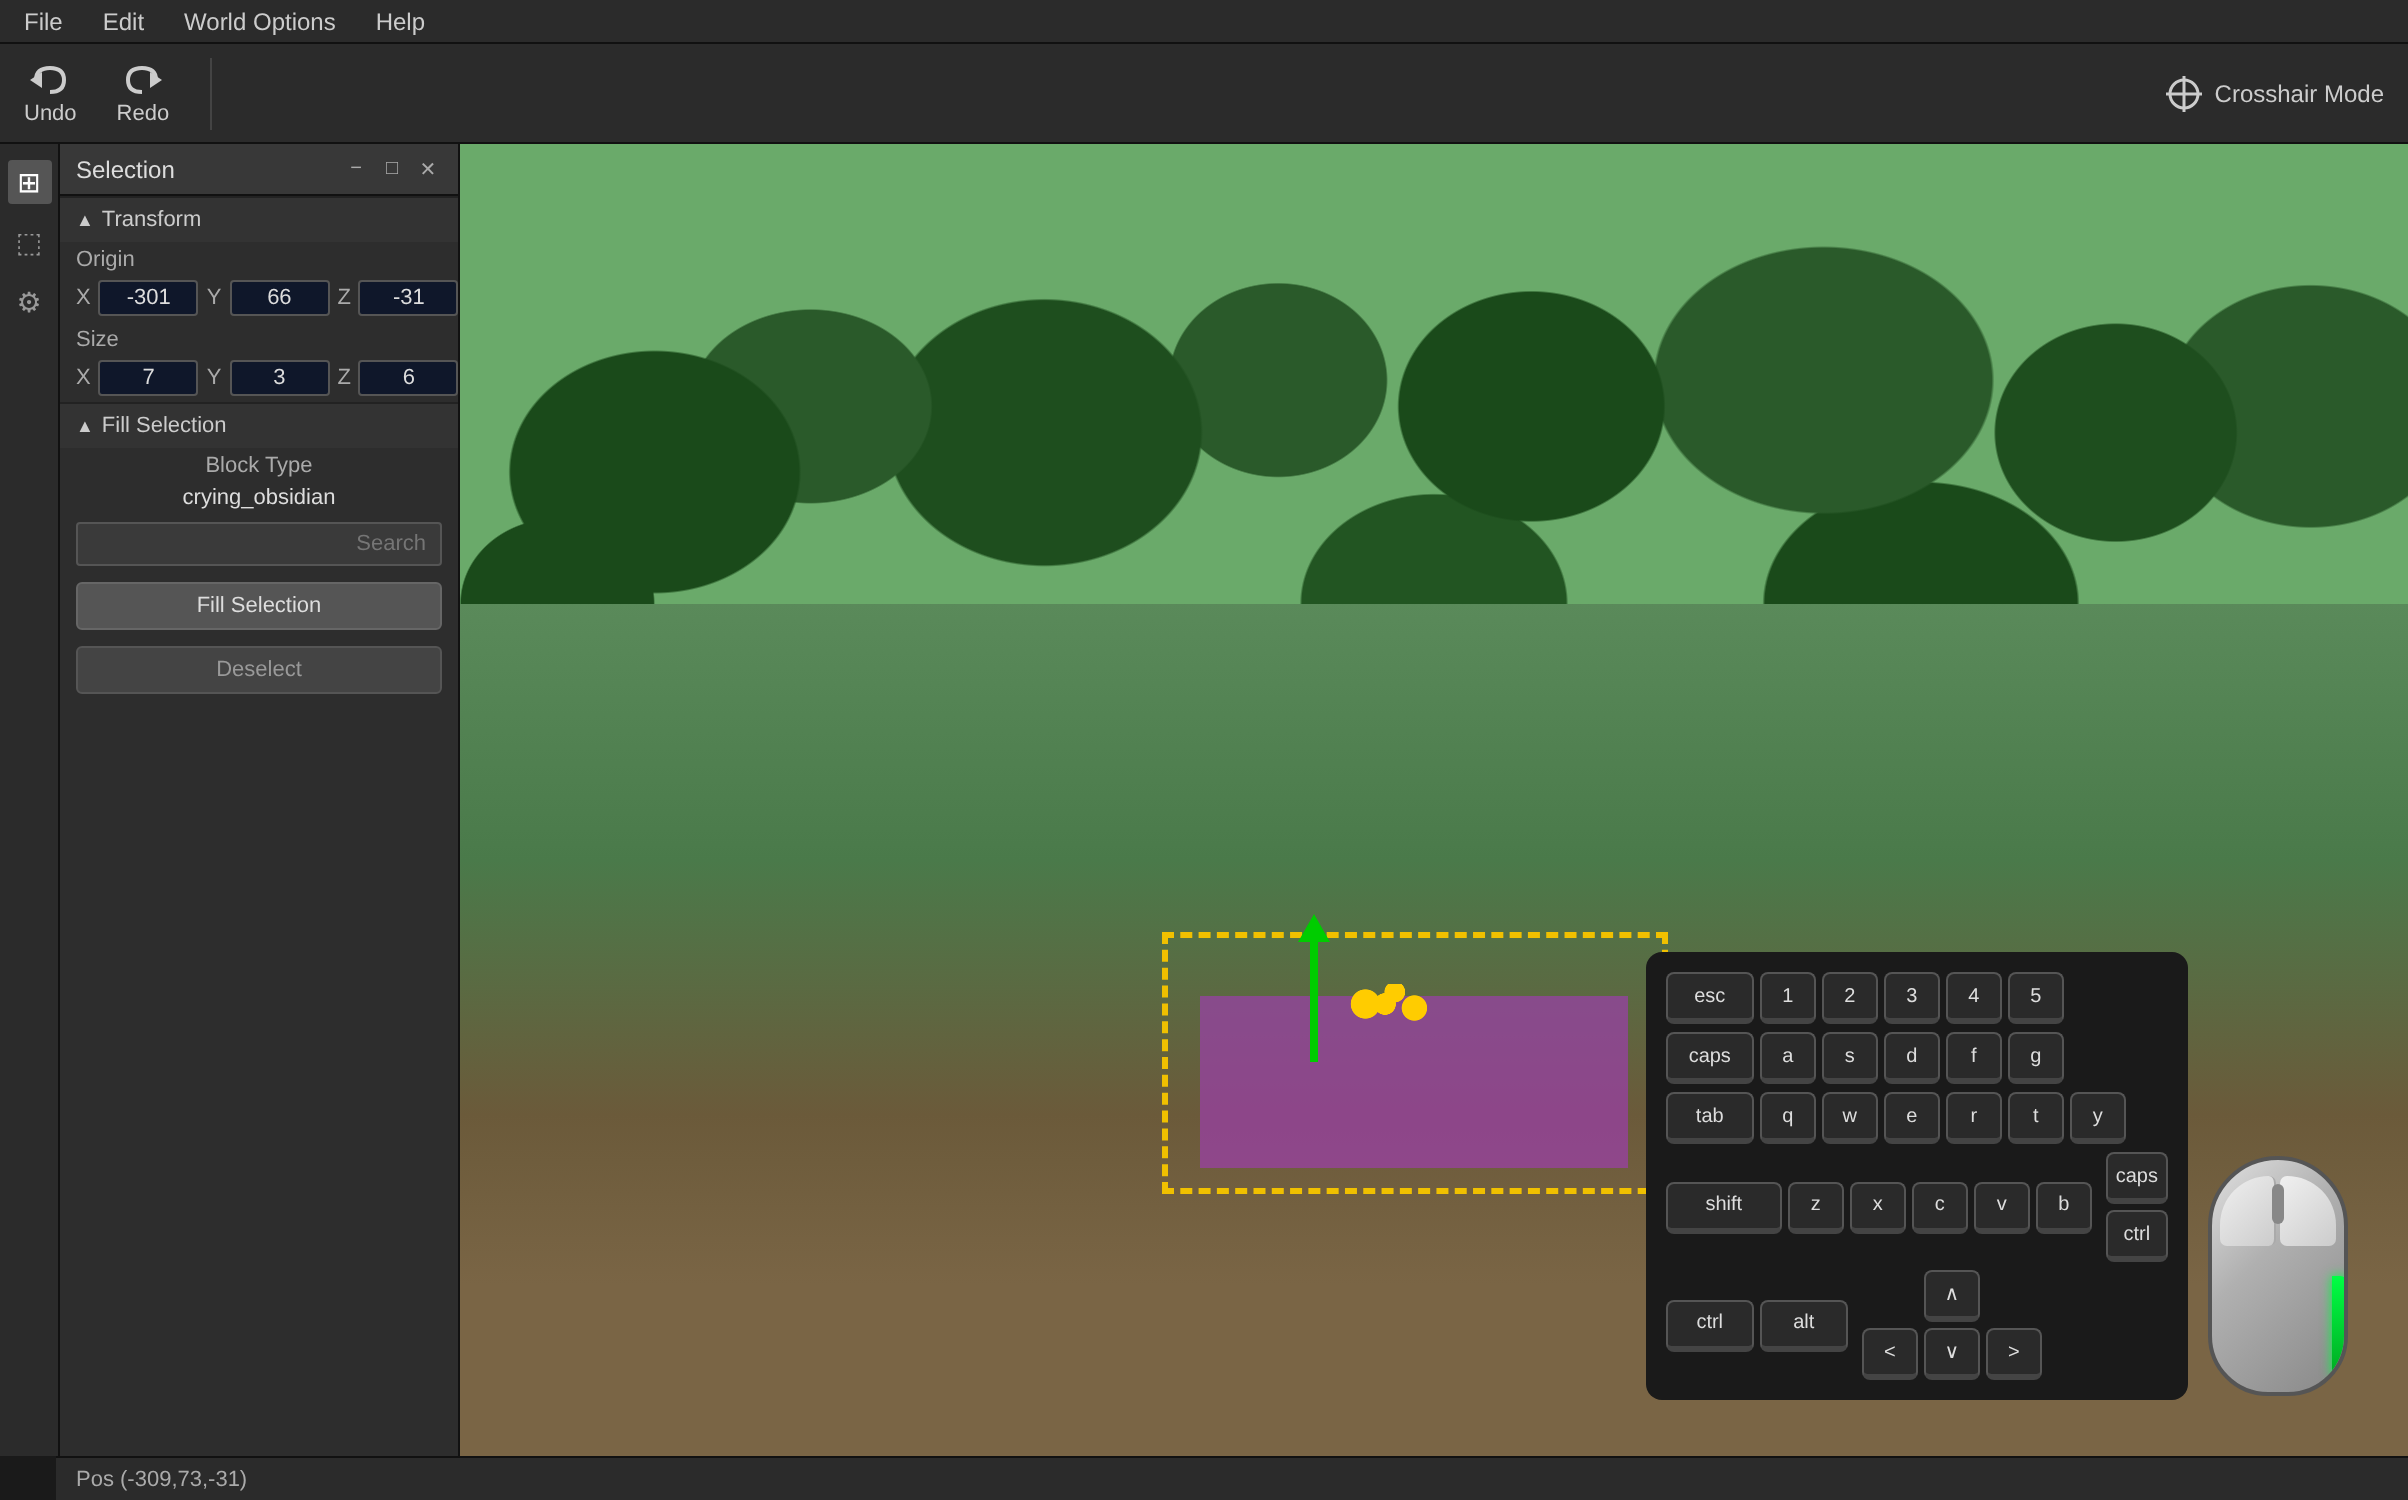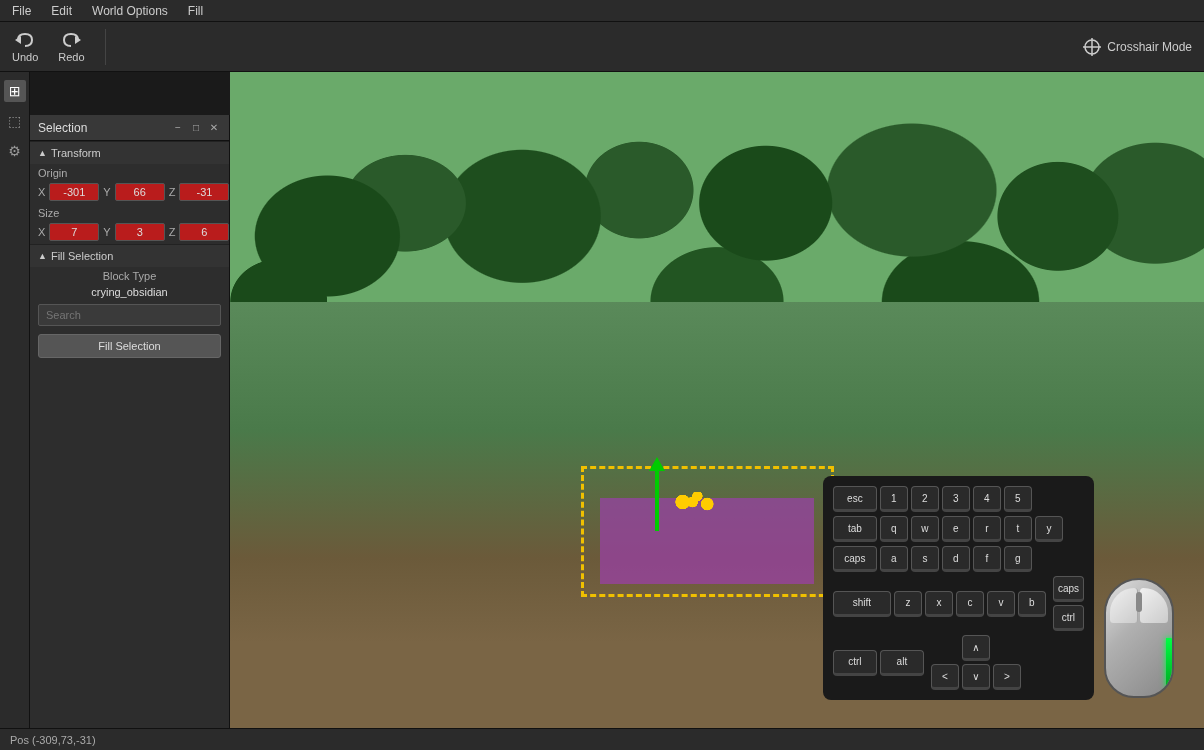--- a/index.html
+++ b/index.html
@@ -103,21 +103,20 @@
     .side-icon.active { background: #555; color: #fff; }
 
     
     #selection-panel {
       width: 200px;
       background: #2d2d2d;
       border-right: 1px solid #111;
       display: flex;
       flex-direction: column;
       overflow-y: auto;
-      margin-top: 43px;
     }
     #panel-titlebar {
       display: flex;
       align-items: center;
       justify-content: space-between;
       background: #383838;
       padding: 4px 8px;
       border-bottom: 1px solid #111;
       height: 26px;
     }
@@ -182,21 +181,21 @@
       padding: 3px 8px;
       gap: 4px;
     }
     .axis-label {
       font-size: 11px;
       color: #aaa;
       width: 10px;
     }
     .coord-input {
       flex: 1;
-      background: #b91c1c;
+      background: #0f172a;
       border: 1px solid #555;
       border-radius: 2px;
       color: #ddd;
       font-size: 11px;
       padding: 2px 5px;
       text-align: center;
       width: 50px;
       outline: none;
     }
 
@@ -221,20 +220,21 @@
     }
     .search-input {
       width: 100%;
       background: #3a3a3a;
       border: 1px solid #555;
       border-radius: 2px;
       color: #ddd;
       font-size: 11px;
       padding: 4px 7px;
       outline: none;
+      text-align: right;
     }
 
     .fill-btn {
       margin: 5px 8px;
       padding: 5px;
       background: #555;
       border: 1px solid #666;
       border-radius: 3px;
       color: #ddd;
       font-size: 11px;
@@ -373,20 +373,21 @@
     
     #statusbar {
       height: 22px;
       background: #2b2b2b;
       display: flex;
       align-items: center;
       padding: 0 10px;
       font-size: 11px;
       color: #aaa;
       border-top: 1px solid #111;
+      margin-left: 28px;
     }
 
     
     #keyboard-overlay {
       position: absolute;
       bottom: 28px;
       right: 110px;
       background: #1a1a1a;
       border-radius: 8px;
       padding: 10px;
@@ -474,21 +475,21 @@
       box-shadow: 0 0 6px #00ff44;
     }
   </style>
 </head>
 <body>
 
 <div id="menubar">
   <span>File</span>
   <span>Edit</span>
   <span>World Options</span>
-  <span>Fill</span>
+  <span>Help</span>
 </div>
 
 <div id="toolbar">
   <div class="toolbar-btn">
     <div class="icon-shape">
       <svg width="20" height="16" viewBox="0 0 20 16">
           <path d="M3 8 Q3 2 10 2 Q17 2 17 8 Q17 14 10 14" fill="none" stroke="#ccc" stroke-width="2"></path>
           <polygon points="0,8 6,4 6,12" fill="#ccc"></polygon>
         </svg>
     </div>
@@ -567,20 +568,21 @@
       <span class="block-type-label">Block Type</span>
       <span class="block-type-value">crying_obsidian</span>
     </div>
 
     <div class="search-input-wrap">
       <input class="search-input" type="text" placeholder="Search" style="">
     </div>
 
     <div class="fill-btn">Fill Selection</div>
 
+    <div class="deselect-btn">Deselect</div>
   </div>
 
   <div id="viewport">
     <div id="mc-scene">
 
       <div class="sky"></div>
 
       <div class="forest-bg"></div>
       <div class="ground"></div>
 
@@ -600,36 +602,36 @@
         <div class="kb-row">
           <div class="kb-key wide">esc</div>
           <div class="kb-key">1</div>
           <div class="kb-key">2</div>
           <div class="kb-key">3</div>
           <div class="kb-key">4</div>
           <div class="kb-key">5</div>
         </div>
 
         <div class="kb-row">
+          <div class="kb-key wide">caps</div>
+          <div class="kb-key">a</div>
+          <div class="kb-key">s</div>
+          <div class="kb-key">d</div>
+          <div class="kb-key">f</div>
+          <div class="kb-key">g</div>
+        </div>
+
+        <div class="kb-row">
           <div class="kb-key wide">tab</div>
           <div class="kb-key">q</div>
           <div class="kb-key">w</div>
           <div class="kb-key">e</div>
           <div class="kb-key">r</div>
           <div class="kb-key">t</div>
           <div class="kb-key">y</div>
-        </div>
-
-        <div class="kb-row">
-          <div class="kb-key wide">caps</div>
-          <div class="kb-key">a</div>
-          <div class="kb-key">s</div>
-          <div class="kb-key">d</div>
-          <div class="kb-key">f</div>
-          <div class="kb-key">g</div>
         </div>
 
         <div class="kb-row">
           <div class="kb-key xwide">shift</div>
           <div class="kb-key">z</div>
           <div class="kb-key">x</div>
           <div class="kb-key">c</div>
           <div class="kb-key">v</div>
           <div class="kb-key">b</div>
 

